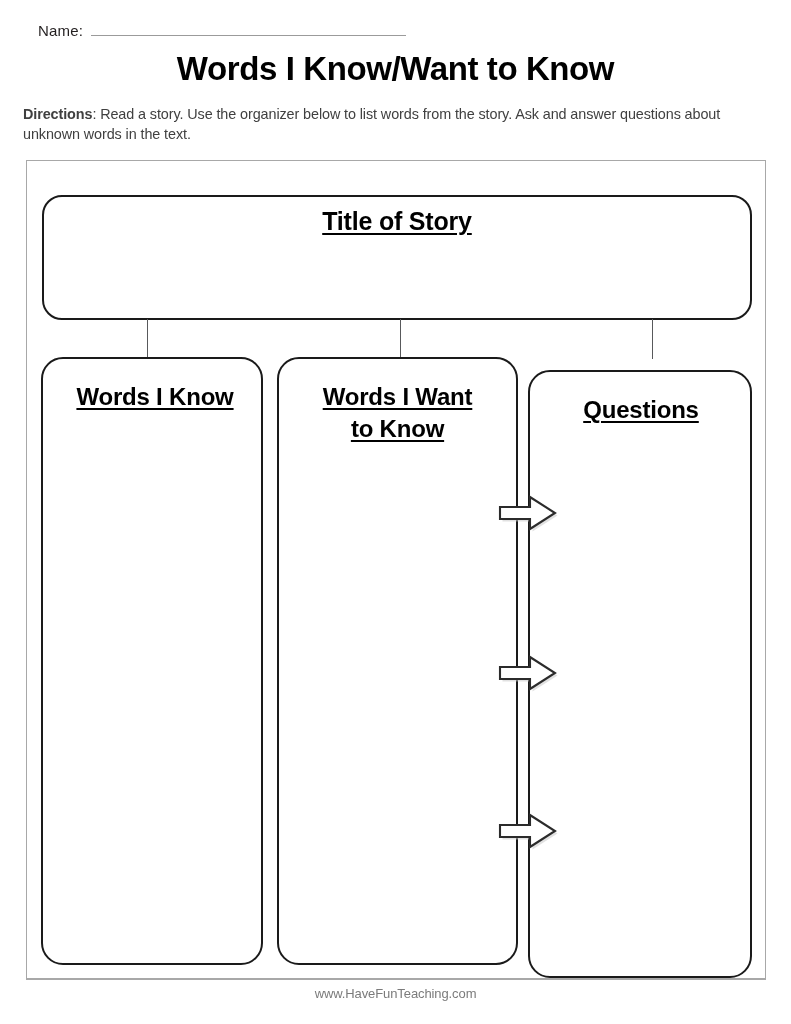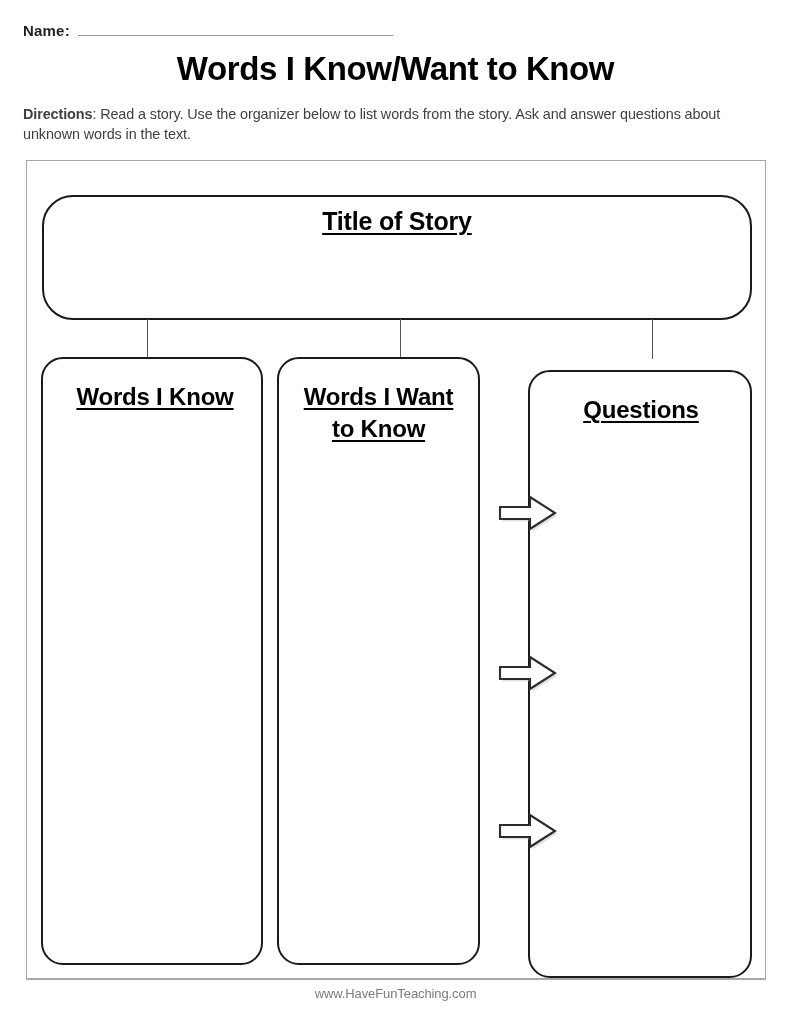--- a/index.html
+++ b/index.html
@@ -12,26 +12,25 @@
     height: 1024px;
     position: relative;
     font-family: "Liberation Sans", sans-serif;
     color: #000000;
     overflow: hidden;
   }
 
   
   .name-row {
     position: absolute;
-    left: 23px;
+    left: 38px;
     top: 22px;
     display: flex;
     align-items: flex-end;
     gap: 8px;
-    font-weight: bold;
   }
   .name-label {
     font-size: 15px;
     line-height: 18px;
     letter-spacing: 0.2px;
     color: #231f20;
     white-space: nowrap;
   }
   .name-line {
     width: 315px;
@@ -77,21 +76,21 @@
   }
 
   
   .story-box {
     position: absolute;
     left: 42px;
     top: 195px;
     width: 710px;
     height: 125px;
     border: 2.2px solid #1a1a1a;
-    border-radius: 31px;
+    border-radius: 20px;
     box-sizing: border-box;
     background: #ffffff;
   }
   .story-box-label {
     position: absolute;
     left: 0;
     right: 0;
     top: 10px;
     text-align: center;
     font-size: 25px;
@@ -118,21 +117,21 @@
   .column-box {
     position: absolute;
     top: 357px;
     height: 608px;
     border: 2.2px solid #1a1a1a;
     border-radius: 22px;
     box-sizing: border-box;
     background: #ffffff;
   }
   .col1 { left: 41px;  width: 222px; }
-  .col2 { left: 277px; width: 203px; }
+  .col2 { left: 277px; width: 241px; }
   .col3 { left: 528px; width: 224px; margin-top: 13px; }
 
   .column-title {
     position: absolute;
     left: 8px;
     right: 8px;
     top: 22px;
     text-align: center;
     font-size: 24px;
     font-weight: bold;

